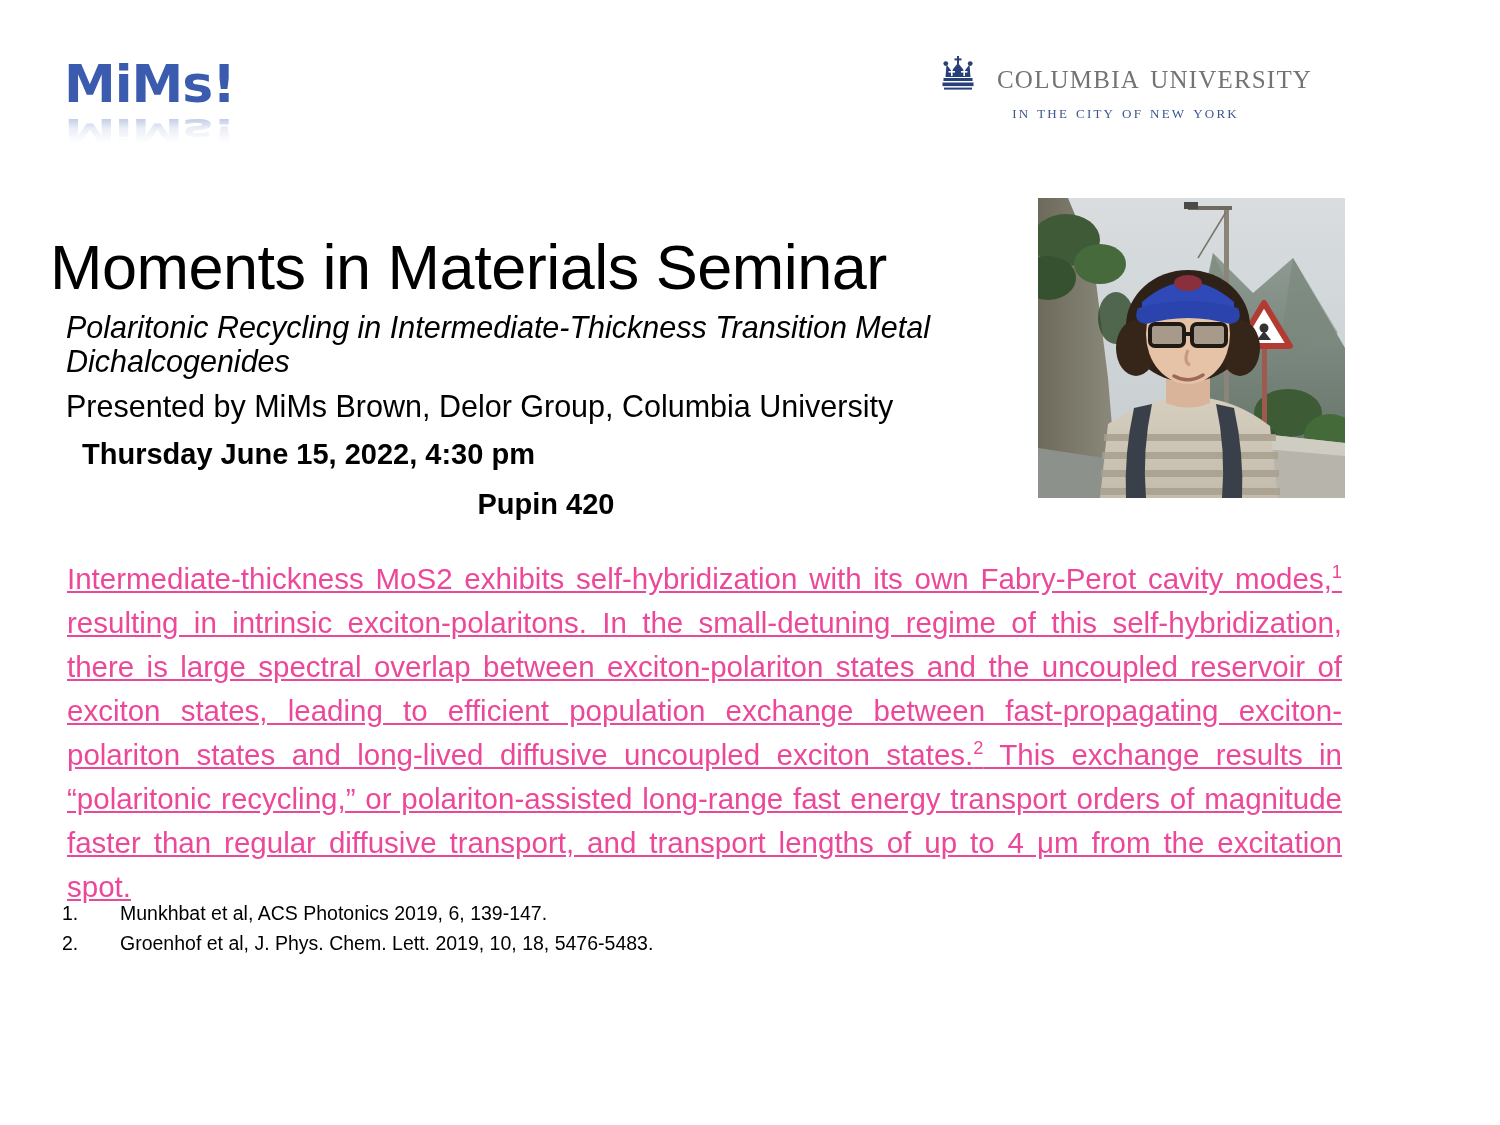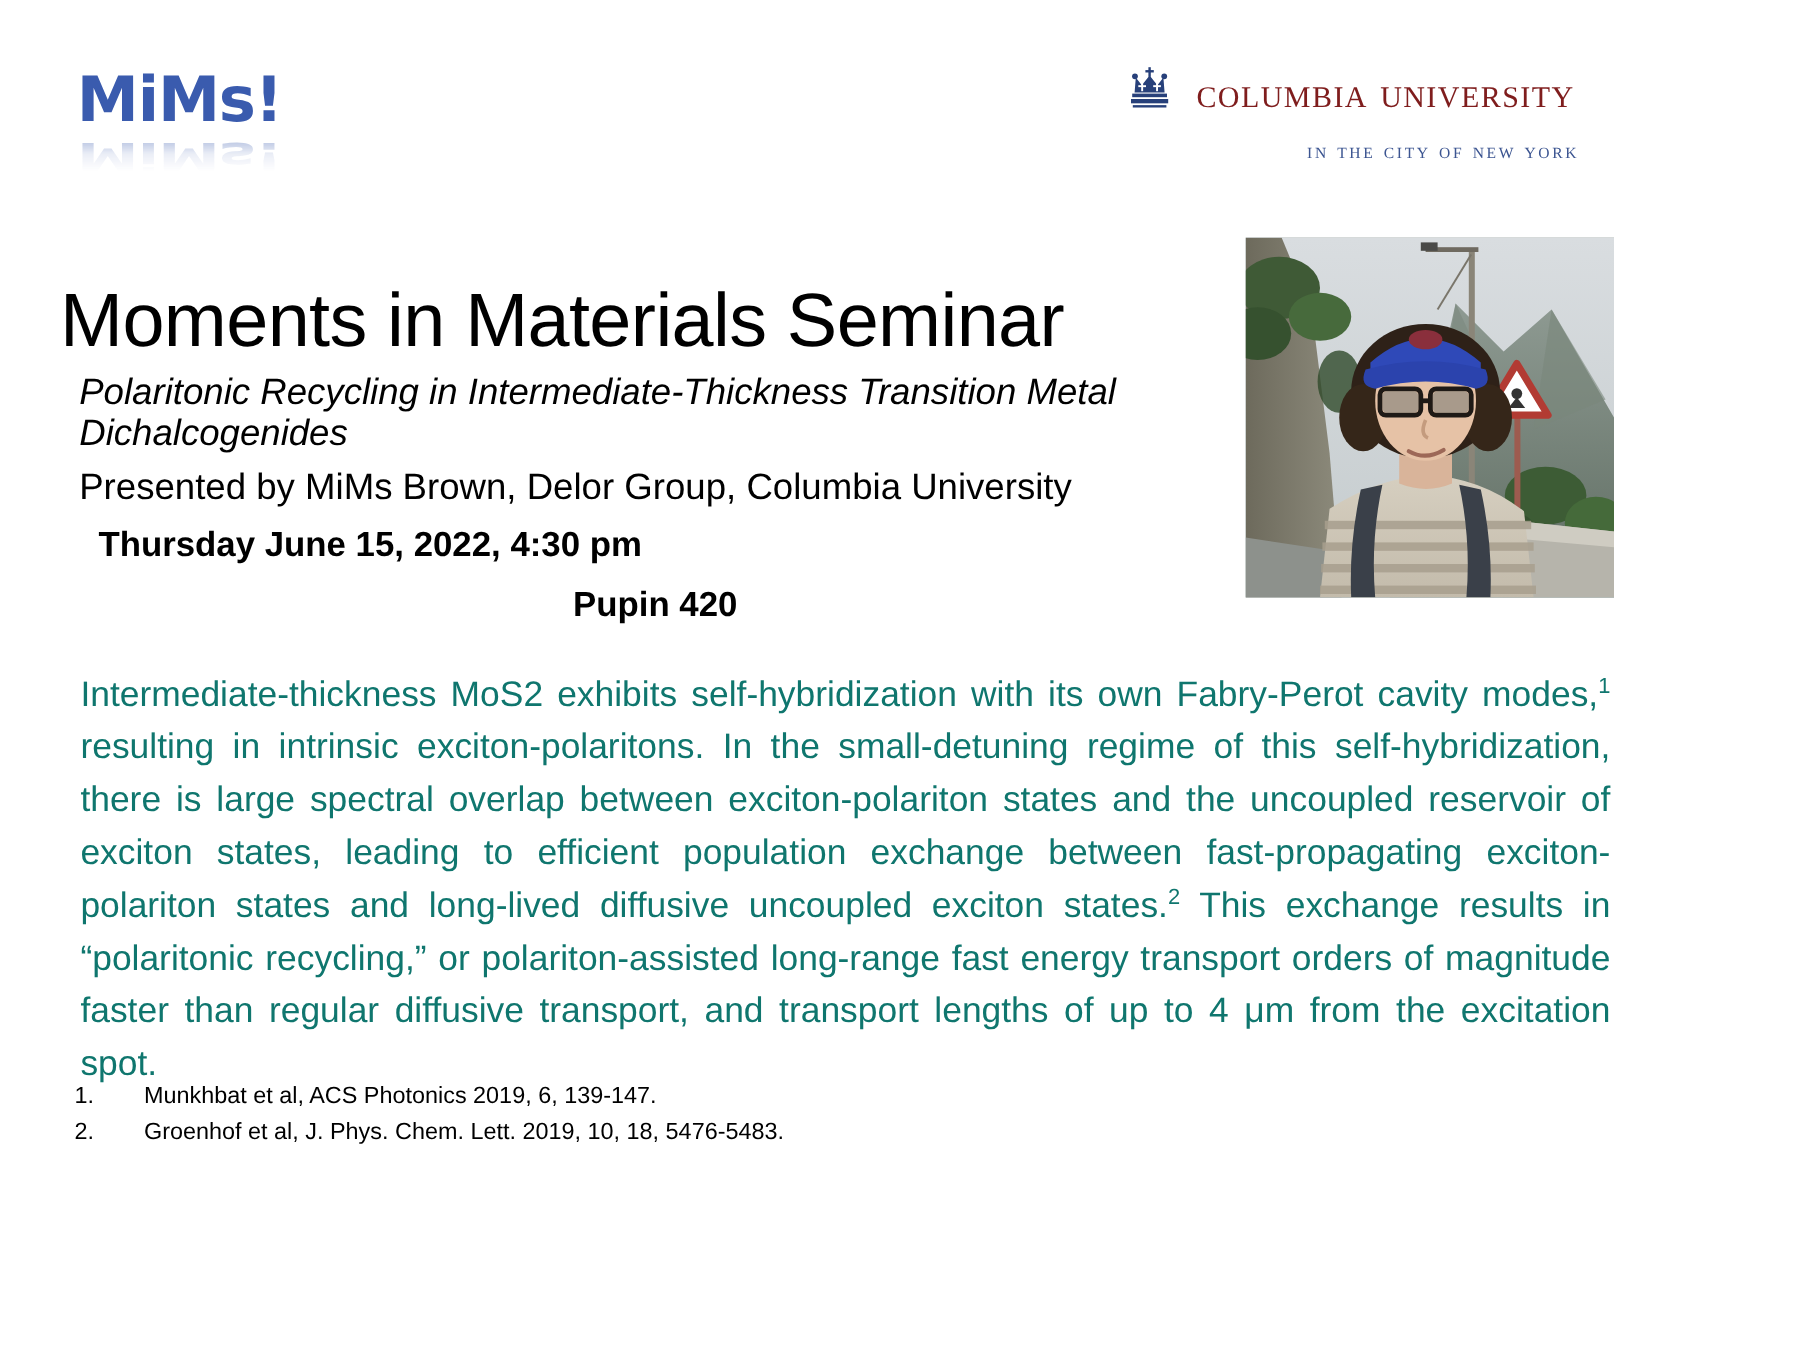--- a/index.html
+++ b/index.html
@@ -87,31 +87,32 @@
     justify-content: flex-start;
     gap: 16px;
   }
   #columbia-lockup .cu-name {
     font-family: "Liberation Serif", serif;
     font-size: 36px;
     line-height: 38px;
     letter-spacing: 1.2px;
     font-variant: small-caps;
     text-transform: lowercase;
-    color: #7f1d1d;
+    color: #737373;
     white-space: nowrap;
   }
   #columbia-lockup .cu-sub {
     font-family: "Liberation Serif", serif;
     font-size: 19px;
     letter-spacing: 2.2px;
     font-variant: small-caps;
     text-transform: lowercase;
     color: #3C5591;
-    margin-top: 20px;
+    margin-top: 6px;
+    text-align: center;
     padding-right: 44px;
     white-space: nowrap;
   }
 
   
   #seminar-title {
     position: absolute;
     left: 50px;
     top: 192px;
     font-size: 63px;
@@ -172,21 +173,22 @@
   
   #abstract {
     position: absolute;
     left: 67px;
     top: 557px;
     width: 1275px;
     font-size: 29.5px;
     line-height: 44px;
     text-align: justify;
     text-justify: inter-word;
-    color: #0f766e;
+    color: #ec4899;
+    text-decoration: underline;
   }
   #abstract sup {
     font-size: 0.62em;
     vertical-align: super;
     line-height: 0;
   }
 
   
   #references {
     position: absolute;

